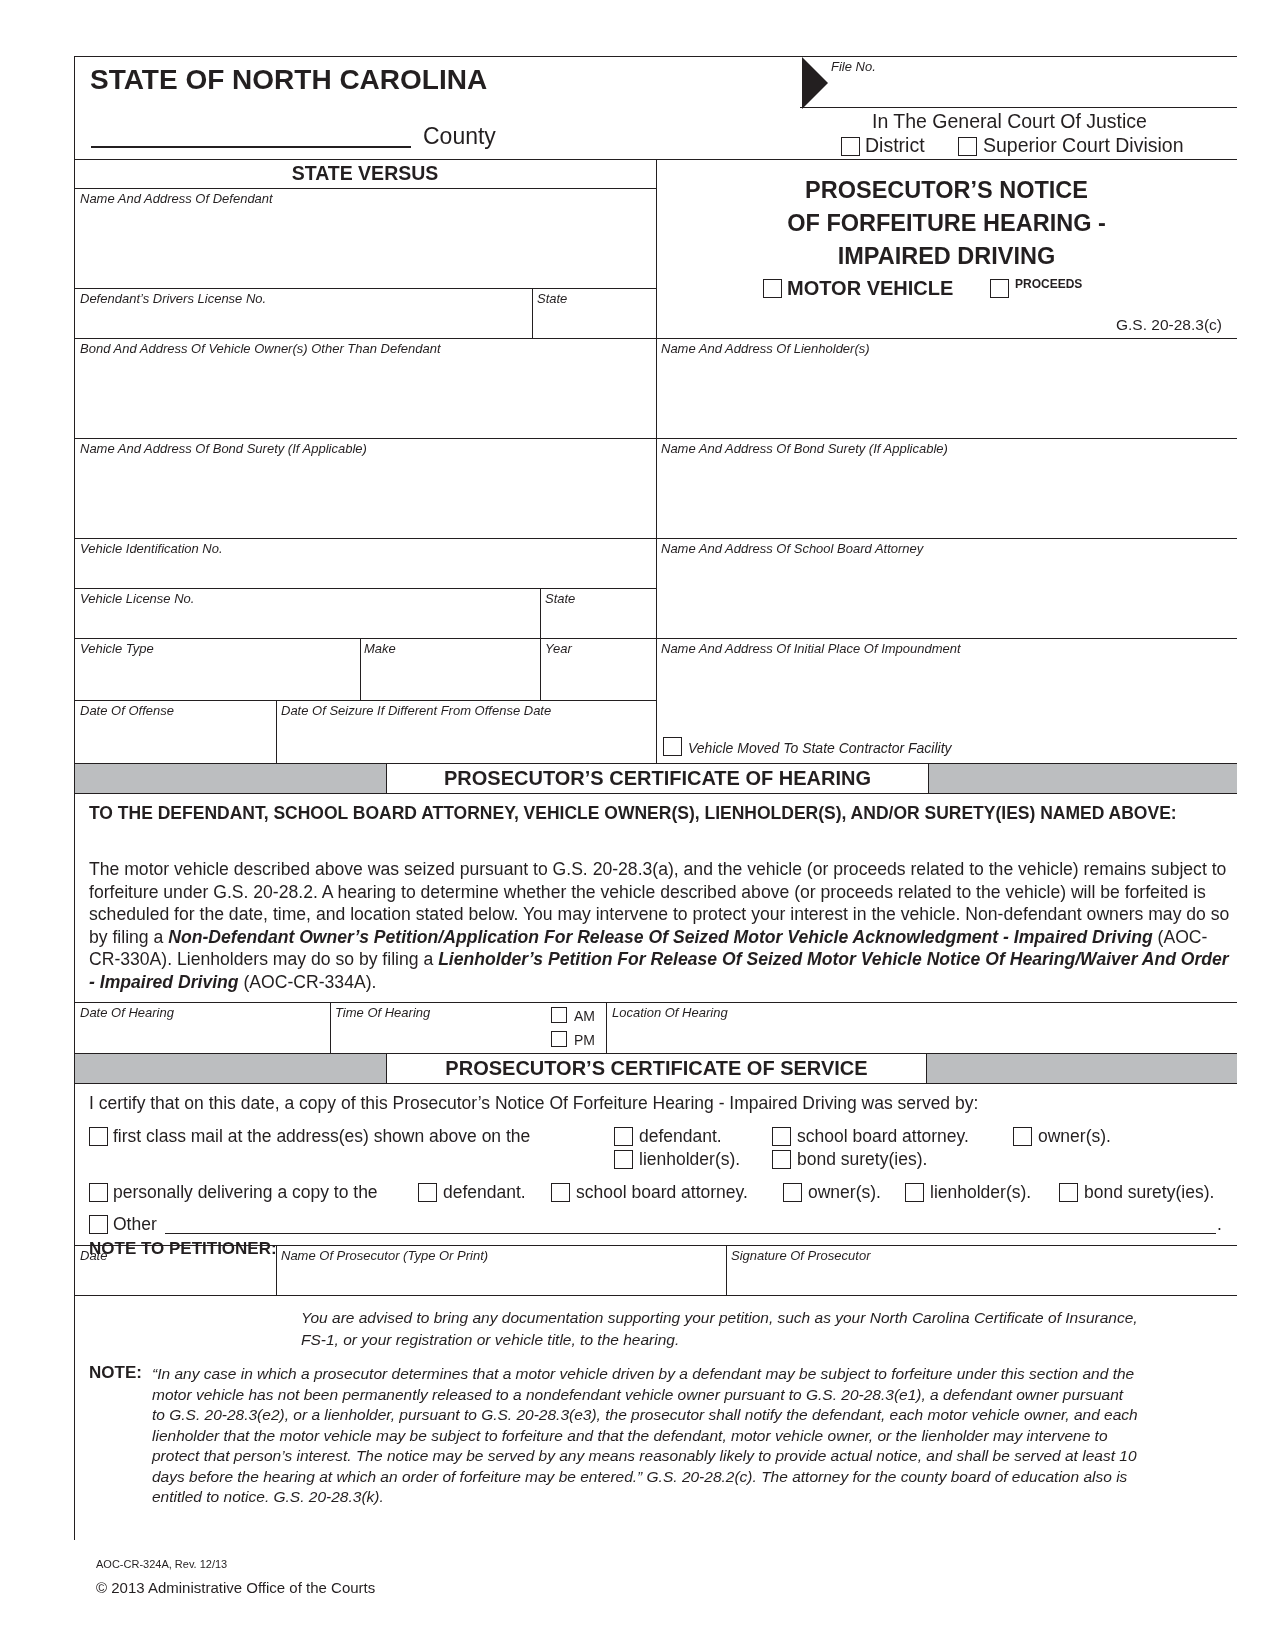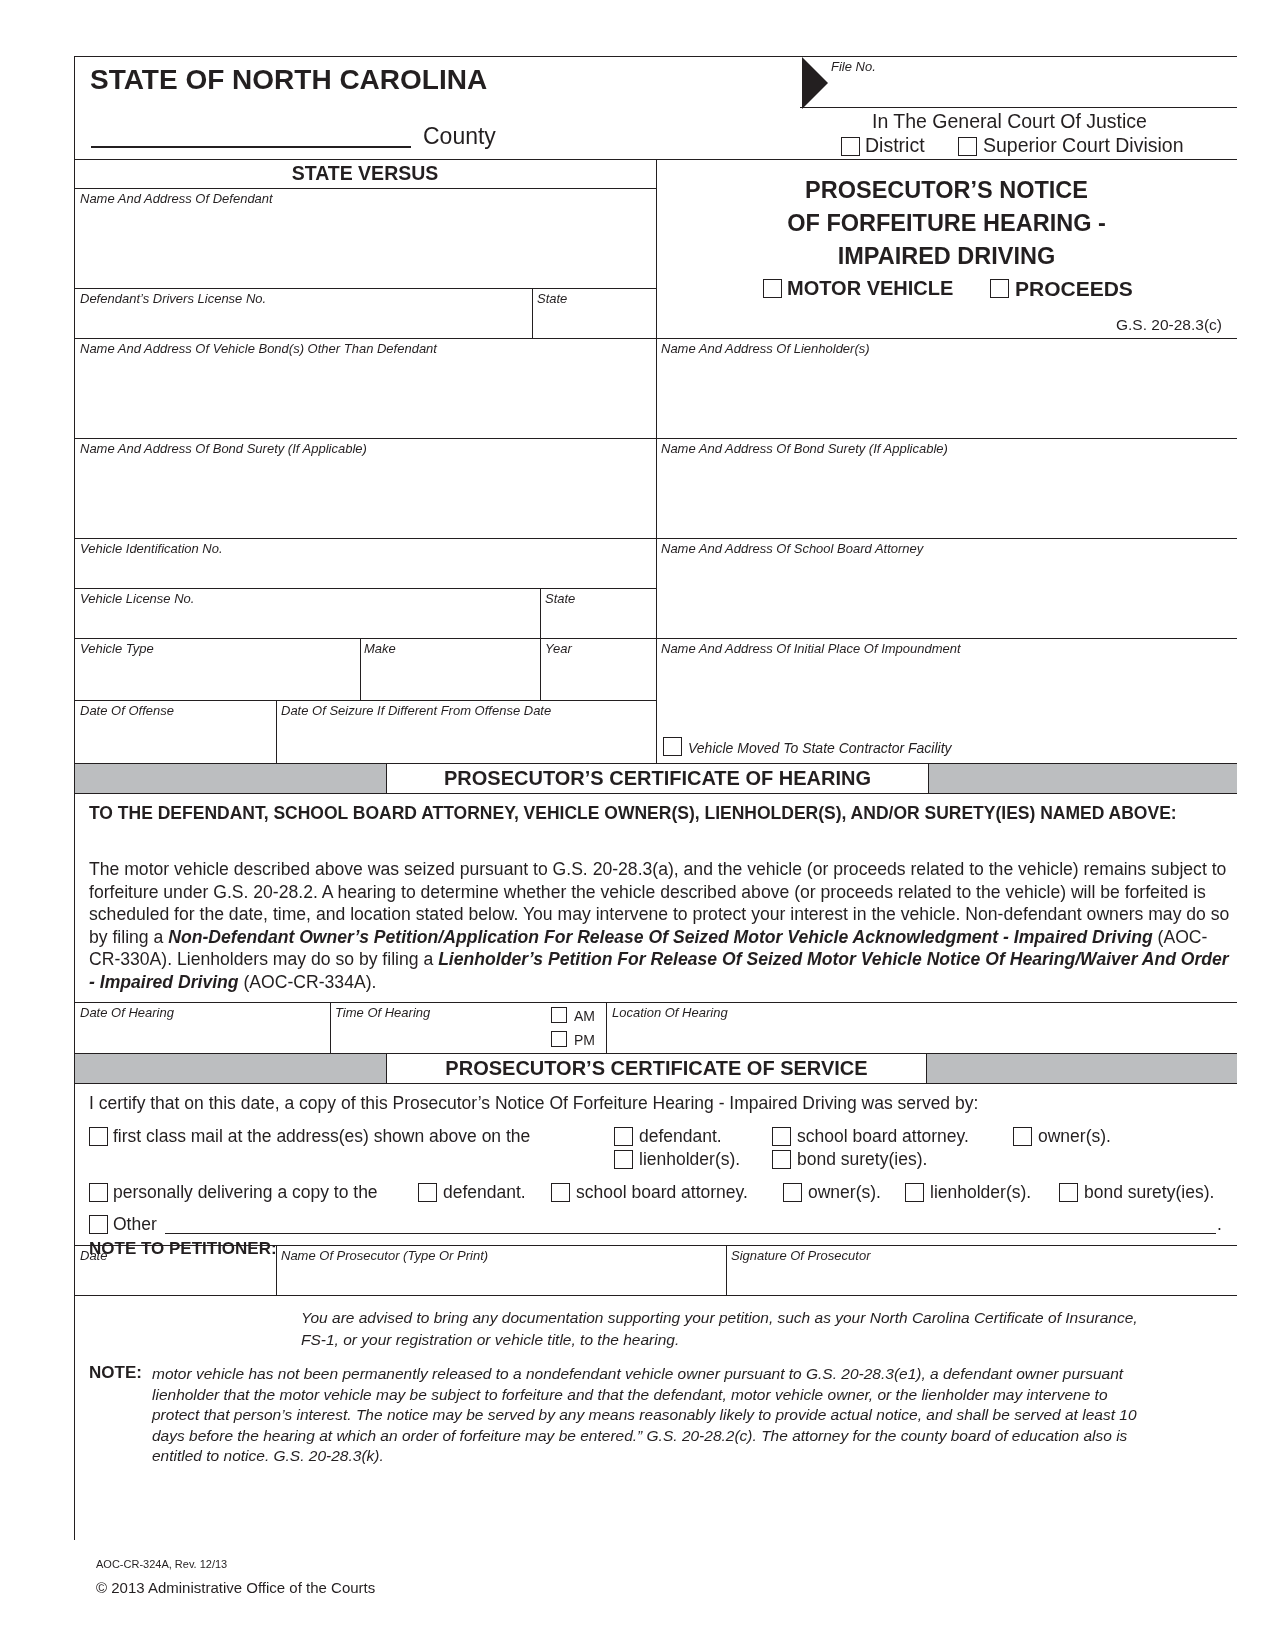--- a/index.html
+++ b/index.html
@@ -52,21 +52,21 @@
 <div class="field" style="left:76px; top:206px; width:578px; height:80px;"></div>
 <div class="hl" style="left:74px; top:288px; width:582px;"></div>
 
 <div class="lbl" style="left:80px; top:291px;">Defendant’s Drivers License No.</div>
 <div class="field" style="left:76px; top:306px; width:454px; height:30px;"></div>
 <div class="vl" style="left:532px; top:288px; height:50px;"></div>
 <div class="lbl" style="left:537px; top:291px;">State</div>
 <div class="field" style="left:534px; top:306px; width:120px; height:30px;"></div>
 <div class="hl" style="left:74px; top:338px; width:1163px;"></div>
 
-<div class="lbl" style="left:80px; top:341px;">Name And Address Of Vehicle Bond(s) Other Than Defendant</div>
+<div class="lbl" style="left:80px; top:341px;">Bond And Address Of Vehicle Owner(s) Other Than Defendant</div>
 <div class="field" style="left:76px; top:356px; width:578px; height:80px;"></div>
 <div class="hl" style="left:74px; top:438px; width:1163px;"></div>
 
 <div class="lbl" style="left:80px; top:441px;">Name And Address Of Bond Surety (If Applicable)</div>
 <div class="field" style="left:76px; top:456px; width:578px; height:80px;"></div>
 <div class="hl" style="left:74px; top:538px; width:1163px;"></div>
 
 <div class="lbl" style="left:80px; top:541px;">Vehicle Identification No.</div>
 <div class="field" style="left:76px; top:556px; width:578px; height:30px;"></div>
 <div class="hl" style="left:74px; top:588px; width:582px;"></div>
@@ -93,21 +93,21 @@
 <div class="lbl" style="left:281px; top:703px;">Date Of Seizure If Different From Offense Date</div>
 <div class="field" style="left:278px; top:718px; width:376px; height:42px;"></div>
 
 <div class="abs" style="left:656px; top:177px; width:581px; text-align:center; font-size:23.5px; font-weight:bold;">PROSECUTOR’S NOTICE</div>
 <div class="abs" style="left:656px; top:210px; width:581px; text-align:center; font-size:23.5px; font-weight:bold;">OF FORFEITURE HEARING -</div>
 <div class="abs" style="left:656px; top:243px; width:581px; text-align:center; font-size:23.5px; font-weight:bold;">IMPAIRED DRIVING</div>
 
 <div class="cb big" style="left:763px; top:279px;"></div>
 <div class="abs" style="left:787px; top:277px; font-size:20px; font-weight:bold;">MOTOR VEHICLE</div>
 <div class="cb big" style="left:990px; top:279px;"></div>
-<div class="abs" style="left:1015px; top:277px; font-size:21px; font-weight:bold;">PROCEEDS</div>
+<div class="abs" style="left:1015px; top:277px; font-size:12px; font-weight:bold;">PROCEEDS</div>
 <div class="abs" style="left:1116px; top:316px; font-size:15.5px;">G.S. 20-28.3(c)</div>
 
 <div class="lbl" style="left:661px; top:341px;">Name And Address Of Lienholder(s)</div>
 <div class="field" style="left:658px; top:356px; width:578px; height:80px;"></div>
 
 <div class="lbl" style="left:661px; top:441px;">Name And Address Of Bond Surety (If Applicable)</div>
 <div class="field" style="left:658px; top:456px; width:578px; height:80px;"></div>
 
 <div class="lbl" style="left:661px; top:541px;">Name And Address Of School Board Attorney</div>
 <div class="field" style="left:658px; top:556px; width:578px; height:80px;"></div>
@@ -190,21 +190,23 @@
 <div class="lbl" style="left:731px; top:1248px;">Signature Of Prosecutor</div>
 <div class="field" style="left:728px; top:1263px; width:508px; height:30px;"></div>
 <div class="hl" style="left:74px; top:1295px; width:1163px;"></div>
 
 <div class="abs" style="left:89px; top:1239px; font-size:17px; font-weight:bold;">NOTE TO PETITIONER:</div>
 <div class="abs note-text" style="left:301px; top:1308px; white-space:nowrap;">You are advised to bring any documentation supporting your petition, such as your North Carolina Certificate of Insurance,</div>
 <div class="abs note-text" style="left:301px; top:1330px; white-space:nowrap;">FS-1, or your registration or vehicle title, to the hearing.</div>
 
 <div class="abs" style="left:89px; top:1363px; font-size:17px; font-weight:bold;">NOTE:</div>
 <div class="abs note-text" style="left:152px; top:1364px; white-space:nowrap;">
+  <div>“In any case in which a prosecutor determines that a motor vehicle driven by a defendant may be subject to forfeiture under this section and the</div>
   <div>motor vehicle has not been permanently released to a nondefendant vehicle owner pursuant to G.S. 20-28.3(e1), a defendant owner pursuant</div>
+  <div>to G.S. 20-28.3(e2), or a lienholder, pursuant to G.S. 20-28.3(e3), the prosecutor shall notify the defendant, each motor vehicle owner, and each</div>
   <div>lienholder that the motor vehicle may be subject to forfeiture and that the defendant, motor vehicle owner, or the lienholder may intervene to</div>
   <div>protect that person’s interest. The notice may be served by any means reasonably likely to provide actual notice, and shall be served at least 10</div>
   <div>days before the hearing at which an order of forfeiture may be entered.” G.S. 20-28.2(c). The attorney for the county board of education also is</div>
   <div>entitled to notice. G.S. 20-28.3(k).</div>
 </div>
 
 <div class="abs" style="left:96px; top:1558px; font-size:11px;">AOC-CR-324A, Rev. 12/13</div>
 <div class="abs" style="left:96px; top:1579px; font-size:15px;">© 2013 Administrative Office of the Courts</div>
 
 </body></html>

